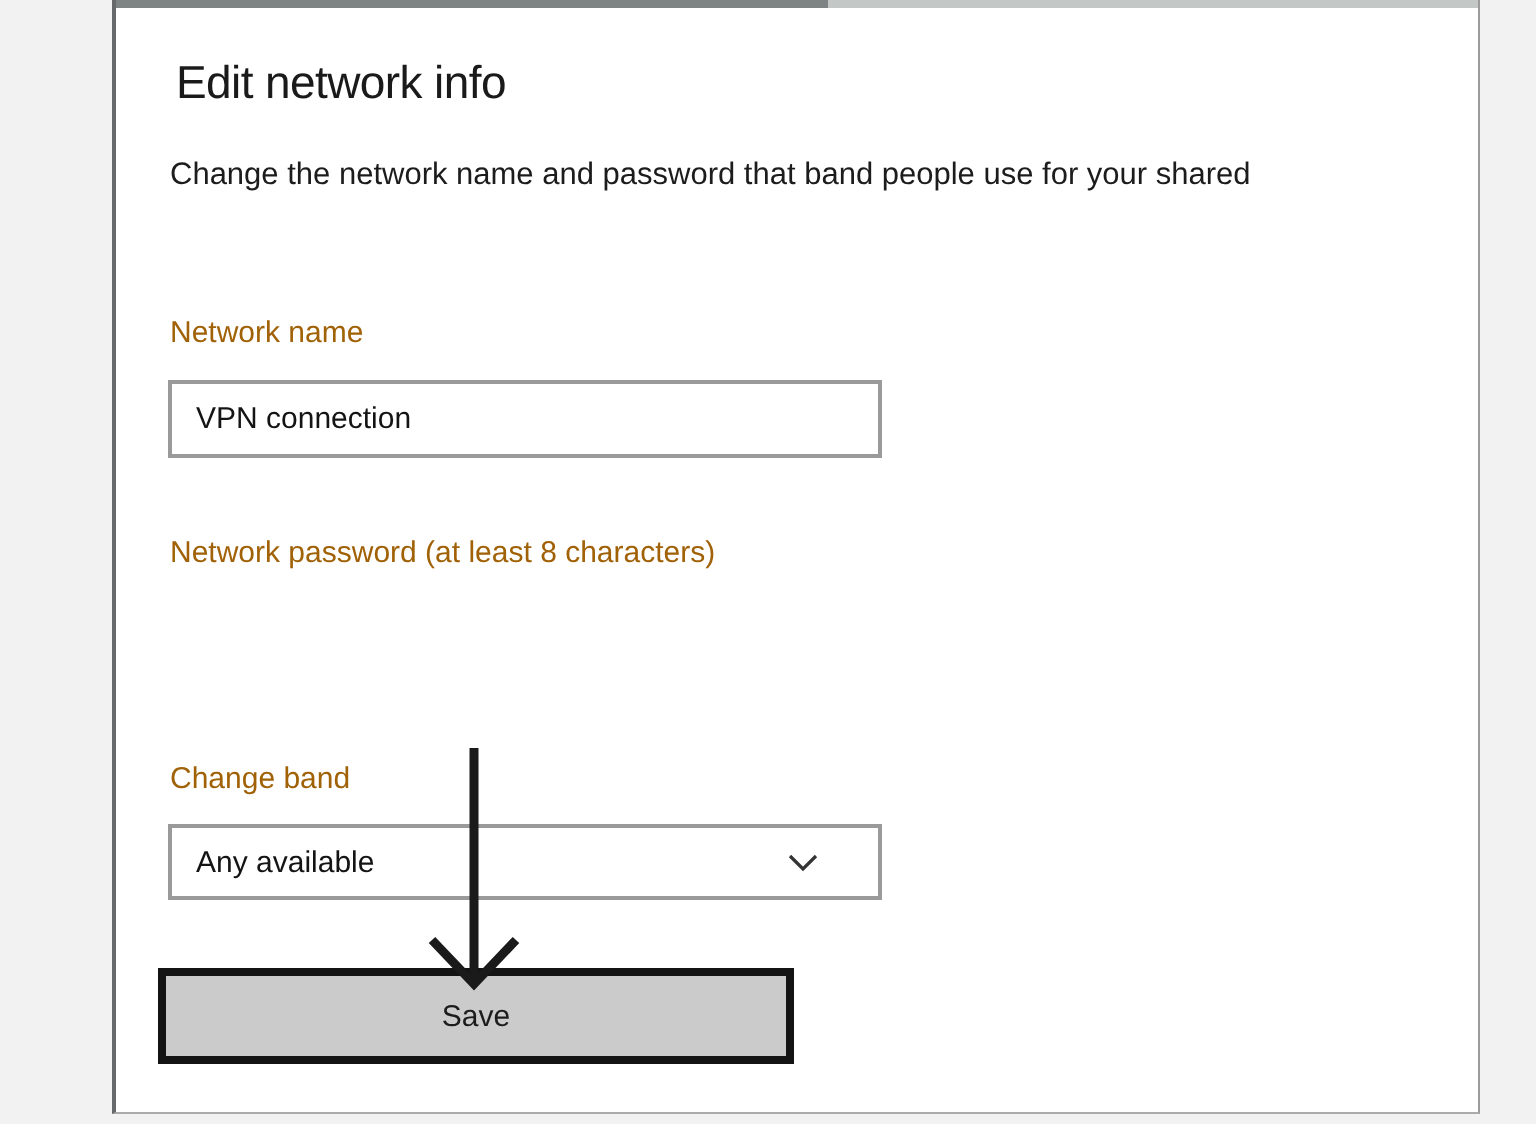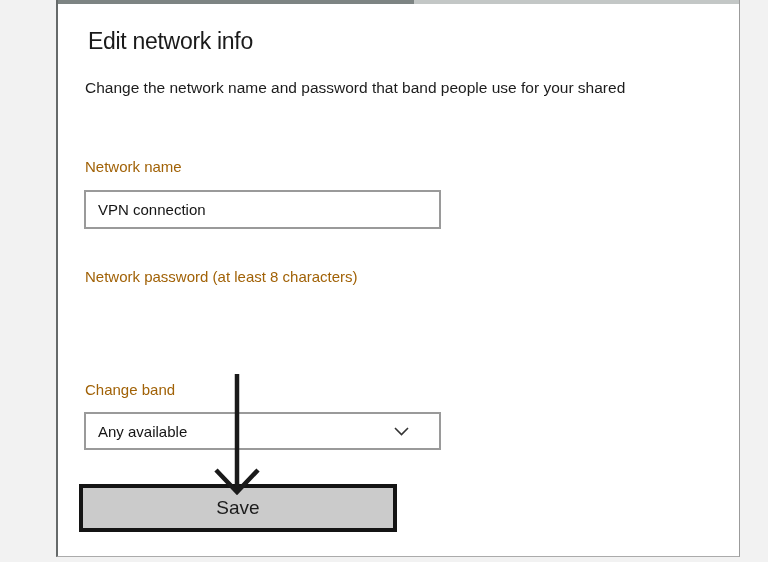--- a/index.html
+++ b/index.html
@@ -54,21 +54,21 @@
     display: flex; align-items: center; justify-content: space-between;
     padding: 0 30px 0 12px; font-size: 15px; color: #141414;
     cursor: default;
   }
   .chevron { width: 15px; height: 9px; display: block; }
 
   .btn {
     position: absolute; top: 488px; width: 310px; height: 40px;
     background: #cbcbcb; border: none; border-radius: 0;
     font-family: "Liberation Sans", sans-serif;
-    font-size: 19px; color: #1c1c1c;
+    font-size: 15px; color: #1c1c1c;
     display: flex; align-items: center; justify-content: center;
   }
   .btn-save { left: 25px; outline: 4px solid #141414; }
   .btn-cancel { left: 341px; }
 
   .arrow-overlay {
     position: absolute; left: 0; top: 0; width: 768px; height: 562px;
     pointer-events: none;
   }
 </style>

